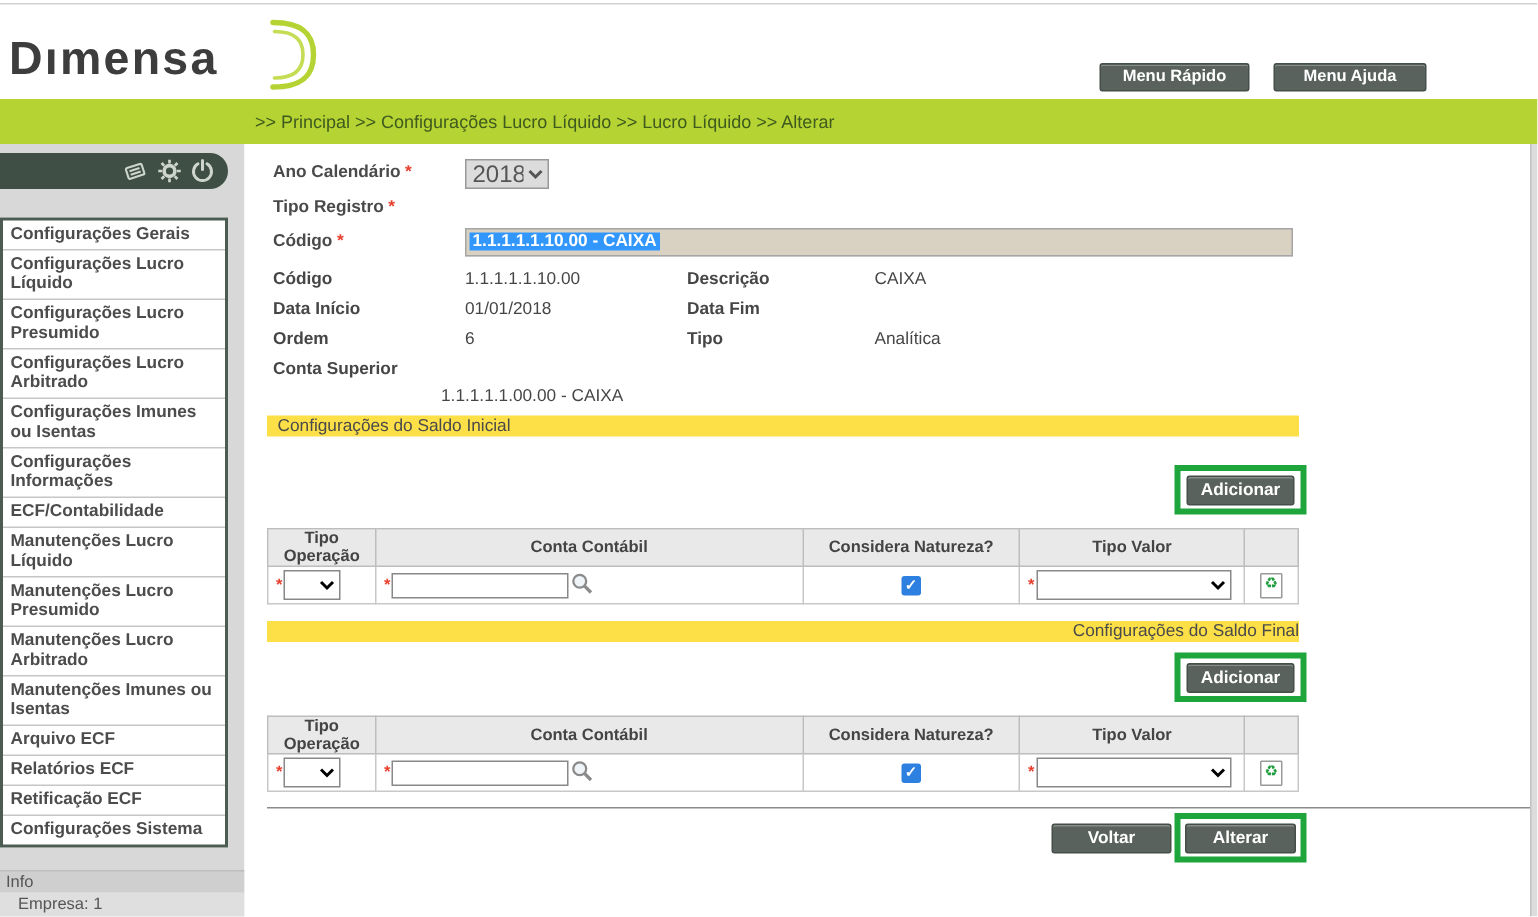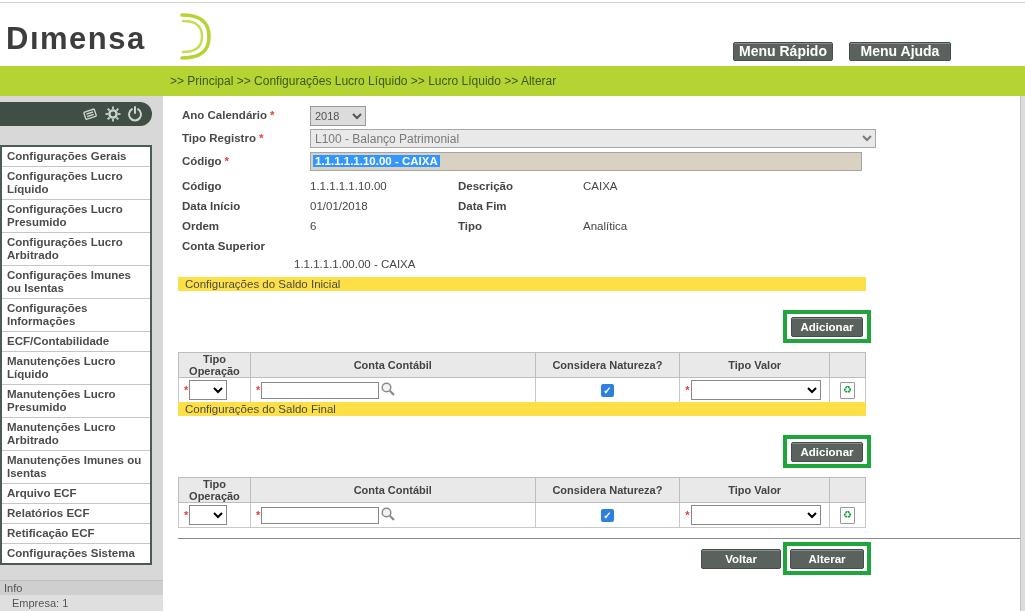--- a/index.html
+++ b/index.html
@@ -8,21 +8,21 @@
     position:relative; overflow:hidden; background:#fff;
     font-family:"Liberation Sans", sans-serif; color:#444;
   }
   .topline { position:absolute; top:2px; left:0; width:100%; height:1px; background:#d2d2d2; }
 
   
   .logo-text { position:absolute; left:6px; top:21px; font-size:31px; font-weight:bold;
     color:#3d3d3d; letter-spacing:1.5px; }
   .logo-d { position:absolute; left:166px; top:11px; }
   .hdr-btn { position:absolute; top:42px; height:19px; background:#59625c; color:#fff;
-    font-size:14px; font-weight:bold; text-align:center; line-height:17px;
+    font-size:11px; font-weight:bold; text-align:center; line-height:17px;
     border:1px solid #454e48; border-radius:2px; box-shadow:inset 0 1px 0 rgba(255,255,255,.28);
     cursor:pointer; }
   #btn-menu-rapido { left:733px; width:100px; }
   #btn-menu-ajuda  { left:849px; width:102px; }
 
   .breadcrumb-bar { position:absolute; top:66px; left:0; width:100%; height:30px; background:#b5d333; }
   .breadcrumb { margin-left:170px; line-height:30px; font-size:12px; font-weight:normal;
     color:#3e5a1e; cursor:pointer; }
 
   
@@ -44,21 +44,21 @@
   
   .content { position:absolute; left:163px; top:96px; right:0; bottom:0; background:#fff; }
   .right-strip { position:absolute; right:0; top:0; width:5px; height:100%;
     background:#dcdcdc; border-left:1px solid #c2c2c2; }
 
   .flabel { position:absolute; font-size:11.5px; font-weight:bold; color:#4a4a4a; }
   .req { color:#e8402f; margin-left:3px; font-weight:bold; }
 
   select { font-family:inherit; }
   .sel-ano { position:absolute; left:147px; top:10px; width:56px; height:20px;
-    background:#dcdcdc; border:1px solid #999; color:#555; font-size:11px; }
+    background:#dcdcdc; border:1px solid #999; color:#555; font-size:16px; }
   .sel-tipo-reg { position:absolute; left:147px; top:33px; width:566px; height:19px;
     background:#e9e9e9; border:1px solid #a8a8a8; color:#7a7a7a; font-size:12px; }
   .codigo-box { position:absolute; left:147px; top:56px; width:552px; height:19px;
     background:#d9d2c2; border:1px solid #a5a5a5; font-size:11.5px; line-height:17px;
     padding-left:2px; cursor:text; }
   .codigo-box .seltxt { background:#3297fd; color:#fff; font-weight:bold; padding:0 2px; }
 
   .drow span { position:absolute; font-size:11.5px; color:#464646; white-space:nowrap; }
   .dl { font-weight:bold; color:#4a4a4a; }
 
@@ -195,23 +195,20 @@
   <div class="flabel" style="left:19px; top:13px;">
     <span>Ano Calendário</span><span class="req">*</span>
   </div>
   <select class="sel-ano">
     <option>2018</option>
   </select>
 
   <div class="flabel" style="left:19px; top:36px;">
     <span>Tipo Registro</span><span class="req">*</span>
   </div>
-  <select class="sel-tipo-reg">
-    <option>L100 - Balanço Patrimonial</option>
-  </select>
 
   <div class="flabel" style="left:19px; top:59px;">
     <span>Código</span><span class="req">*</span>
   </div>
   <div class="codigo-box">
     <span class="seltxt">1.1.1.1.1.10.00 - CAIXA</span>
   </div>
 
   <div class="drow">
     <span class="dl" style="left:19px;  top:84px;">Código</span>
@@ -289,21 +286,21 @@
           </td>
         <td>
             <div class="del-icon">
               <span>♻</span>
             </div>
           </td>
       </tr>
     </tbody>
   </table>
 
-  <div class="section-bar" style="top:306px;">Configurações do Saldo Final</div>
+  <div class="section-bar" style="top:318px;text-align:right;">Configurações do Saldo Final</div>
   <div id="add-box-2" class="hl-box">
     <div class="btn btn-add">Adicionar</div>
   </div>
 
   <table id="table-saldo-final" class="cfg-table">
     <colgroup>
         <col style="width:72px">
         <col style="width:285px">
         <col style="width:145px">
         <col style="width:150px">

